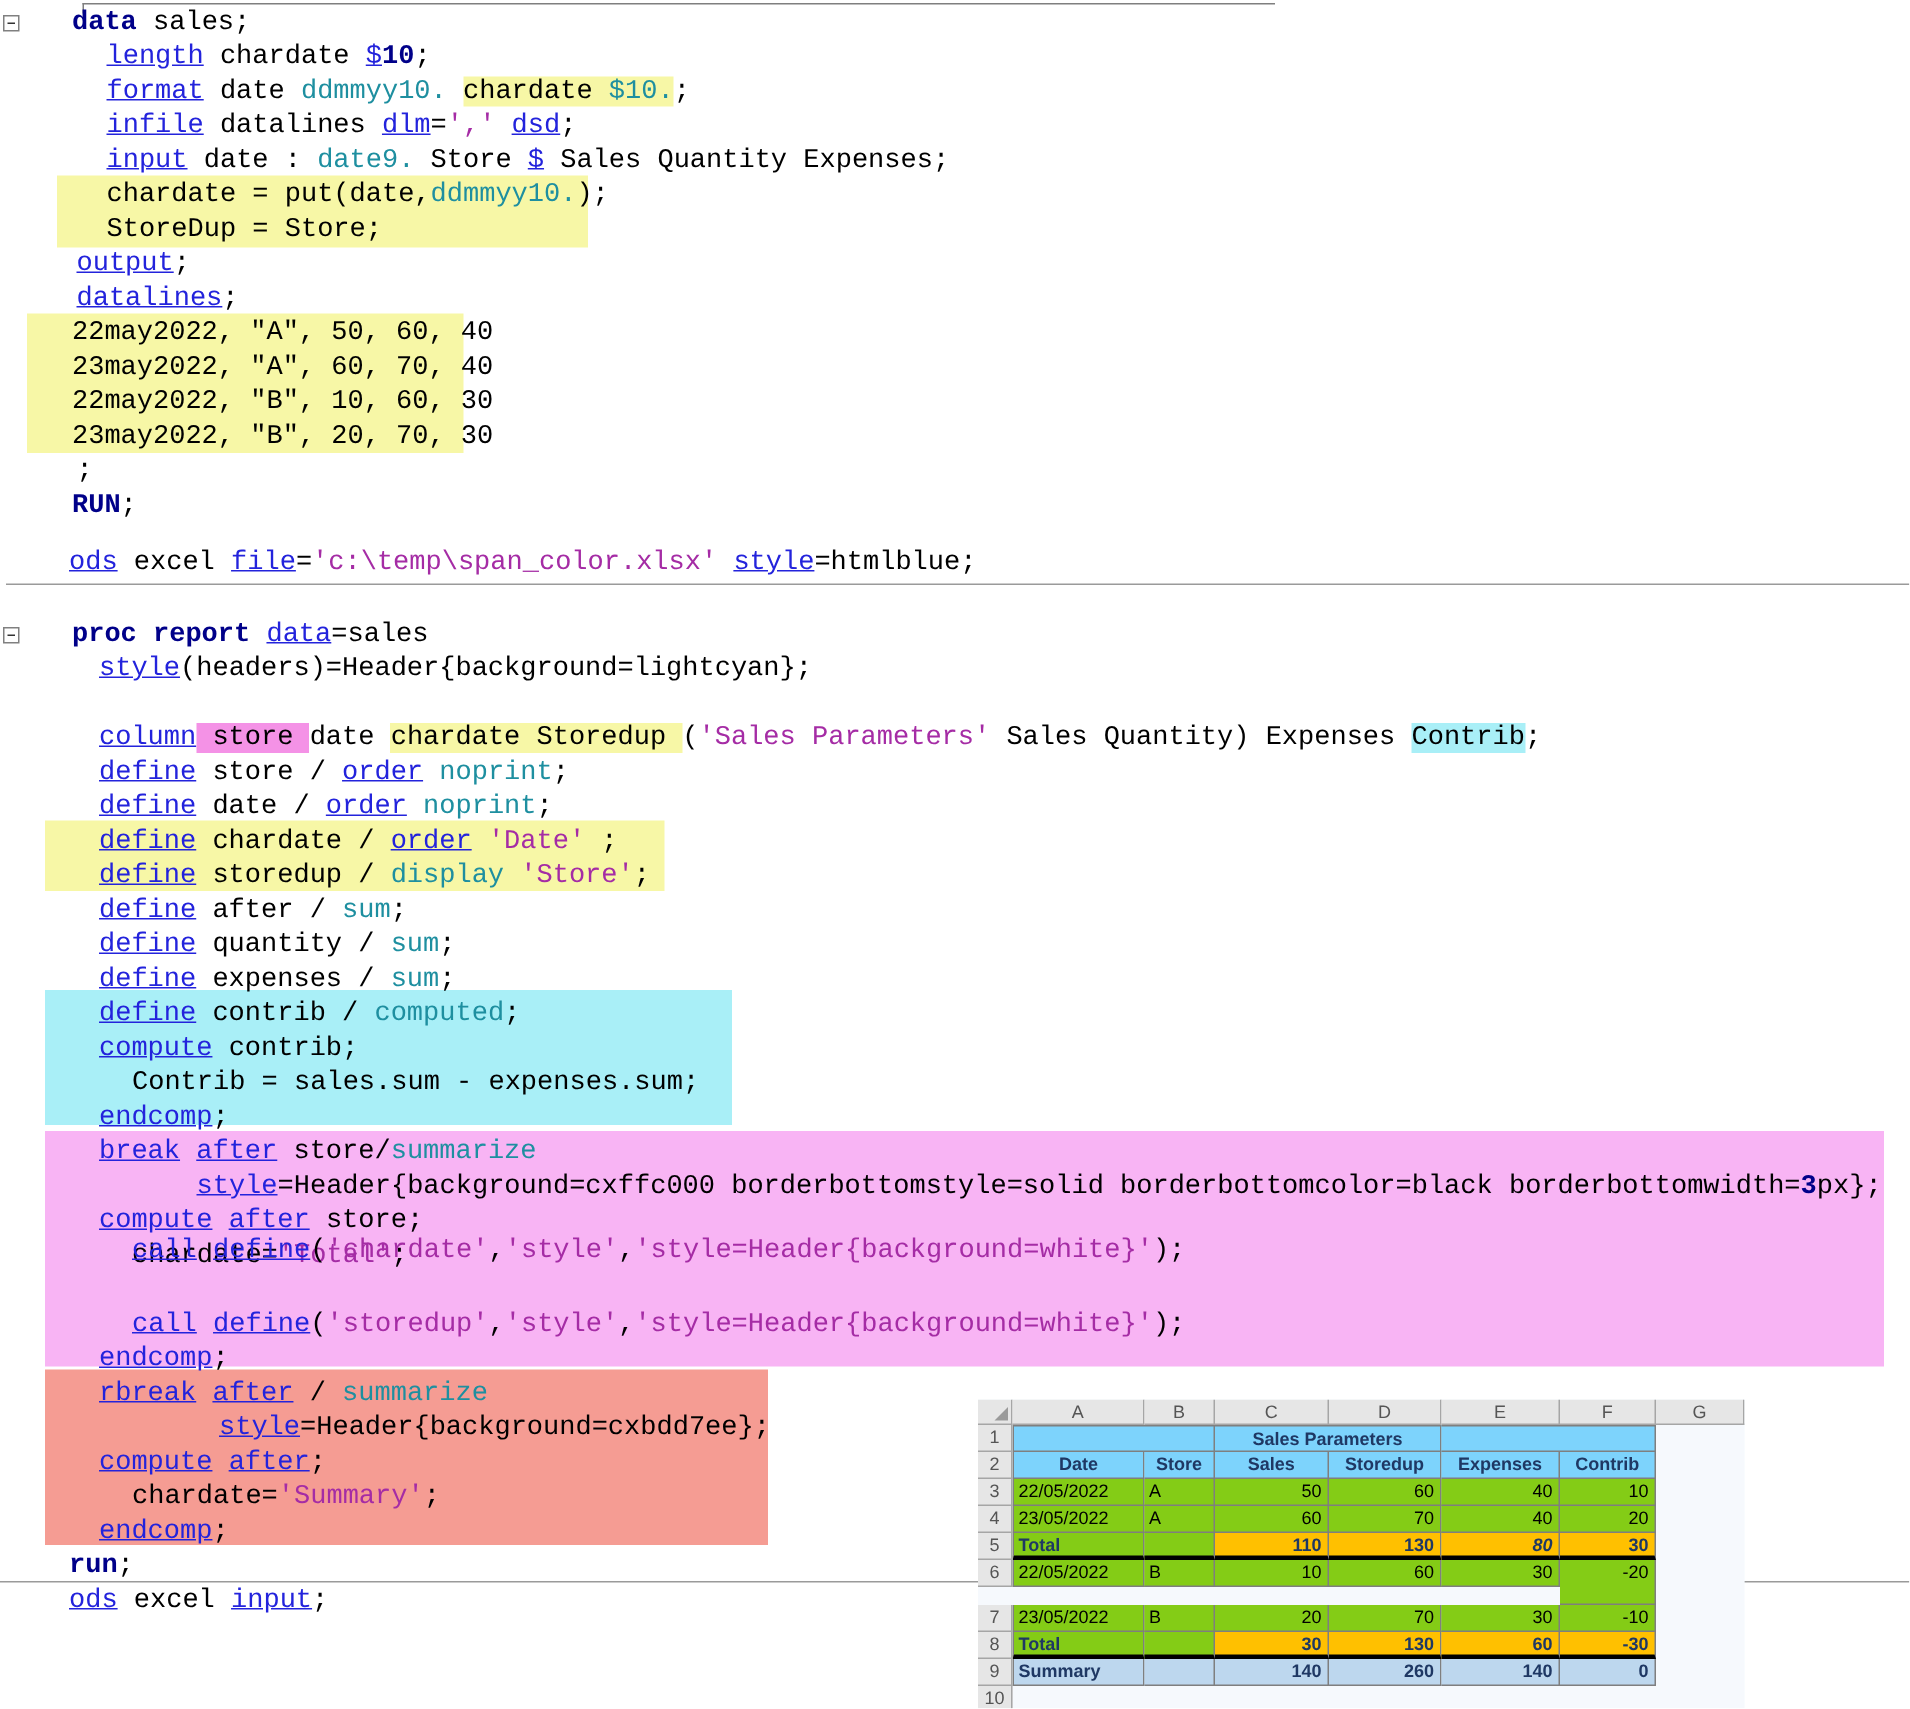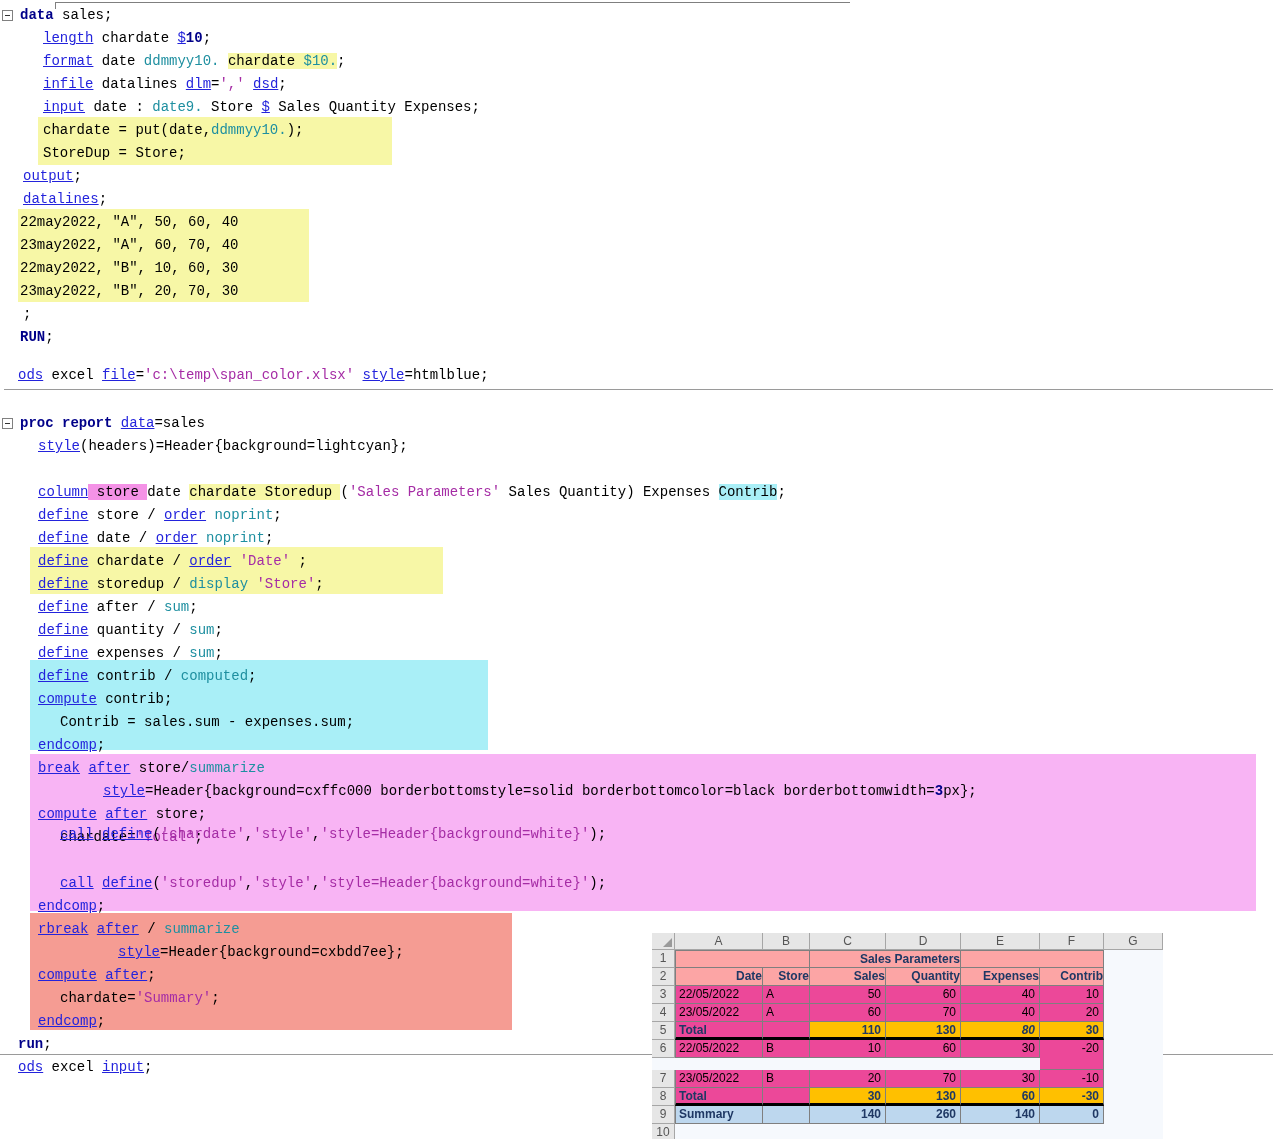--- a/index.html
+++ b/index.html
@@ -6,21 +6,21 @@
   html,body { background:#fff; }
   #page {
     position:relative; width:1273px; height:1139px;
     background:#ffffff; overflow:hidden;
     font-family:"Liberation Mono","DejaVu Sans Mono",monospace;
   }
   
   .hl-rect { position:absolute; z-index:1; }
   .code-line {
     position:absolute; z-index:2; height:23px; line-height:23px;
-    font-size:14px; white-space:pre; color:#000;
+    font-size:18px; white-space:pre; color:#000;margin-left:28px;
   }
   .tk-k   { color:#000089; font-weight:bold; }
   .tk-s   { color:#2323DC;text-decoration:underline; }
   .tk-o   { color:#1E8FA0; }
   .tk-str { color:#A52CA5; }
   .tk-n   { color:#000089; font-weight:bold; }
   .tk-p   { color:#000000; }
   .bg-y   { background:#F7F7A6; }
   .bg-pk  { background:#F492E6; }
   .bg-cy  { background:#A9EFF7; }
@@ -42,26 +42,26 @@
   .hcell {
     background:#E6E6E6; border-right:1px solid #A6A6A6; border-bottom:1px solid #A6A6A6;
     color:#555; text-align:center; overflow:hidden; position:relative;
   }
   .corner-tri {
     position:absolute; right:2px; bottom:2px; width:0; height:0;
     border-left:9px solid transparent; border-bottom:9px solid #9A9A9A;
   }
   .tcell {
     border-right:1px solid #7F7F7F; border-bottom:1px solid #7F7F7F;
-    overflow:hidden; white-space:nowrap; line-height:17px; background:#ec4899; color:#000;
+    overflow:hidden; white-space:nowrap; line-height:17px; background:#84cc16; color:#000;
   }
   .tcell.topb { border-top:1px solid #7F7F7F; }
   .tcell.leftb { border-left:1px solid #7F7F7F; }
   .thickb { border-bottom:3px solid #000 !important; }
-  .c-head { background:#fca5a5; color:#1F3864; font-weight:bold; text-align:right; }
+  .c-head { background:#7dd3fc; color:#1F3864; font-weight:bold; text-align:center; }
   .c-total { background:#FFC000; color:#1F3864; font-weight:bold; }
   .c-summary { background:#BDD7EE; color:#1F3864; font-weight:bold; }
   .c-label { color:#1F3864; font-weight:bold; }
   .al { text-align:left; padding-left:3px; }
   .ar { text-align:right; padding-right:4px; }
   .filler { background:#F6F9FD; }
 </style>
 </head>
 <body>
 
@@ -146,21 +146,21 @@
         <div class="tcell topb leftb c-head" style="width: 135px; height: 18px;"></div>
         <div class="tcell topb c-head" style="width: 151px; height: 18px;">Sales Parameters</div>
         <div class="tcell topb c-head" style="width: 143px; height: 18px;"></div>
         <div class="filler" style="width: 59px; height: 18px;"></div>
       </div>
       <div class="srow">
         <div class="hcell" style="width: 23px; height: 18px; line-height: 17px;">2</div>
         <div class="tcell c-head leftb" style="width: 88px; height: 18px;">Date</div>
         <div class="tcell c-head" style="width: 47px; height: 18px;">Store</div>
         <div class="tcell c-head" style="width: 76px; height: 18px;">Sales</div>
-        <div class="tcell c-head" style="width: 75px; height: 18px;">Quantity</div>
+        <div class="tcell c-head" style="width: 75px; height: 18px;">Storedup</div>
         <div class="tcell c-head" style="width: 79px; height: 18px;">Expenses</div>
         <div class="tcell c-head" style="width: 64px; height: 18px;">Contrib</div>
         <div class="filler" style="width: 59px; height: 18px;"></div>
       </div>
       <div class="srow">
         <div class="hcell" style="width: 23px; height: 18px; line-height: 17px;">3</div>
         <div class="tcell leftb al" style="width: 88px; height: 18px;">22/05/2022</div>
         <div class="tcell al" style="width: 47px; height: 18px;">A</div>
         <div class="tcell ar" style="width: 76px; height: 18px;">50</div>
         <div class="tcell ar" style="width: 75px; height: 18px;">60</div>

